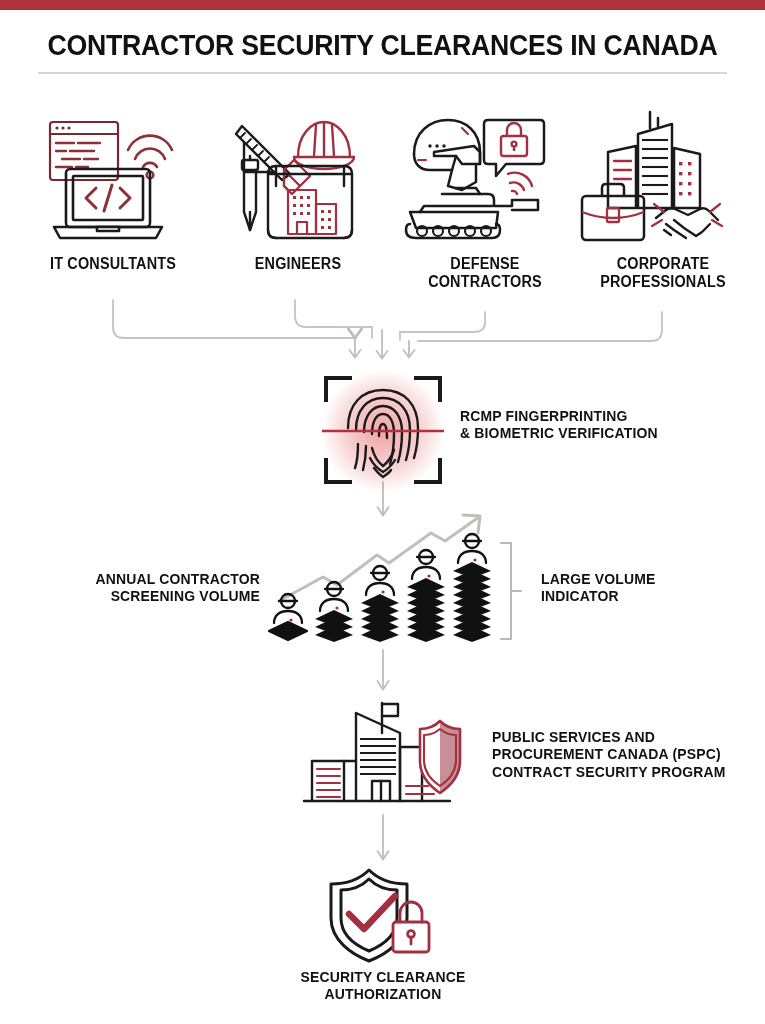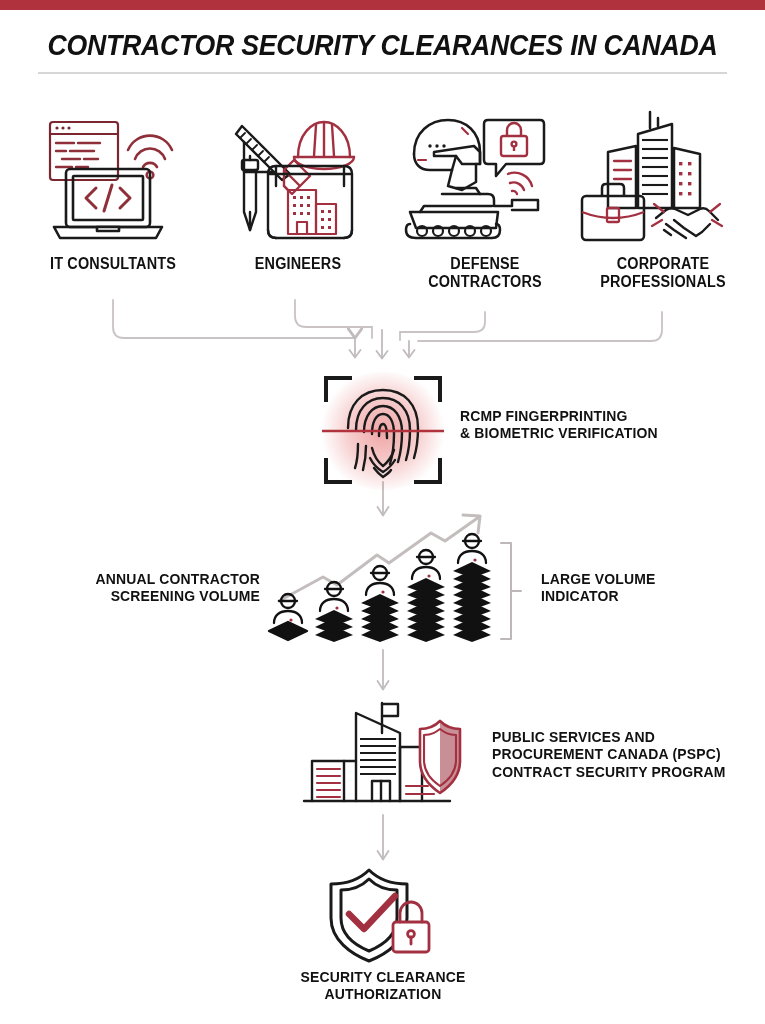--- a/index.html
+++ b/index.html
@@ -2,21 +2,21 @@
 <html><head>
 <meta charset="utf-8">
 <style>
   html,body{margin:0;padding:0;background:#ffffff;}
   body{
     width:765px;height:1024px;position:relative;overflow:hidden;
     font-family:"Liberation Sans","DejaVu Sans",sans-serif;
     color:#1a1a1a;
   }
   .topbar{position:absolute;left:0;top:0;width:765px;height:10px;background:#b0323c;}
-  .title-wrap{position:absolute;left:0;top:30px;width:765px;text-align:center;font-style:italic;}
+  .title-wrap{position:absolute;left:0;top:30px;width:765px;text-align:center;}
   .title{
     font-size:29px;font-weight:bold;letter-spacing:-0.3px;
     transform:scaleX(0.92);transform-origin:center;
     color:#111111;white-space:nowrap;line-height:1.1;
   }
   .title-rule{position:absolute;left:38px;top:72px;width:689px;height:2px;background:#d6d6d6;}
   .svg-layer{position:absolute;left:0;top:0;width:765px;height:1024px;pointer-events:none;}
 
   .label{
     position:absolute;font-weight:bold;color:#111111;

